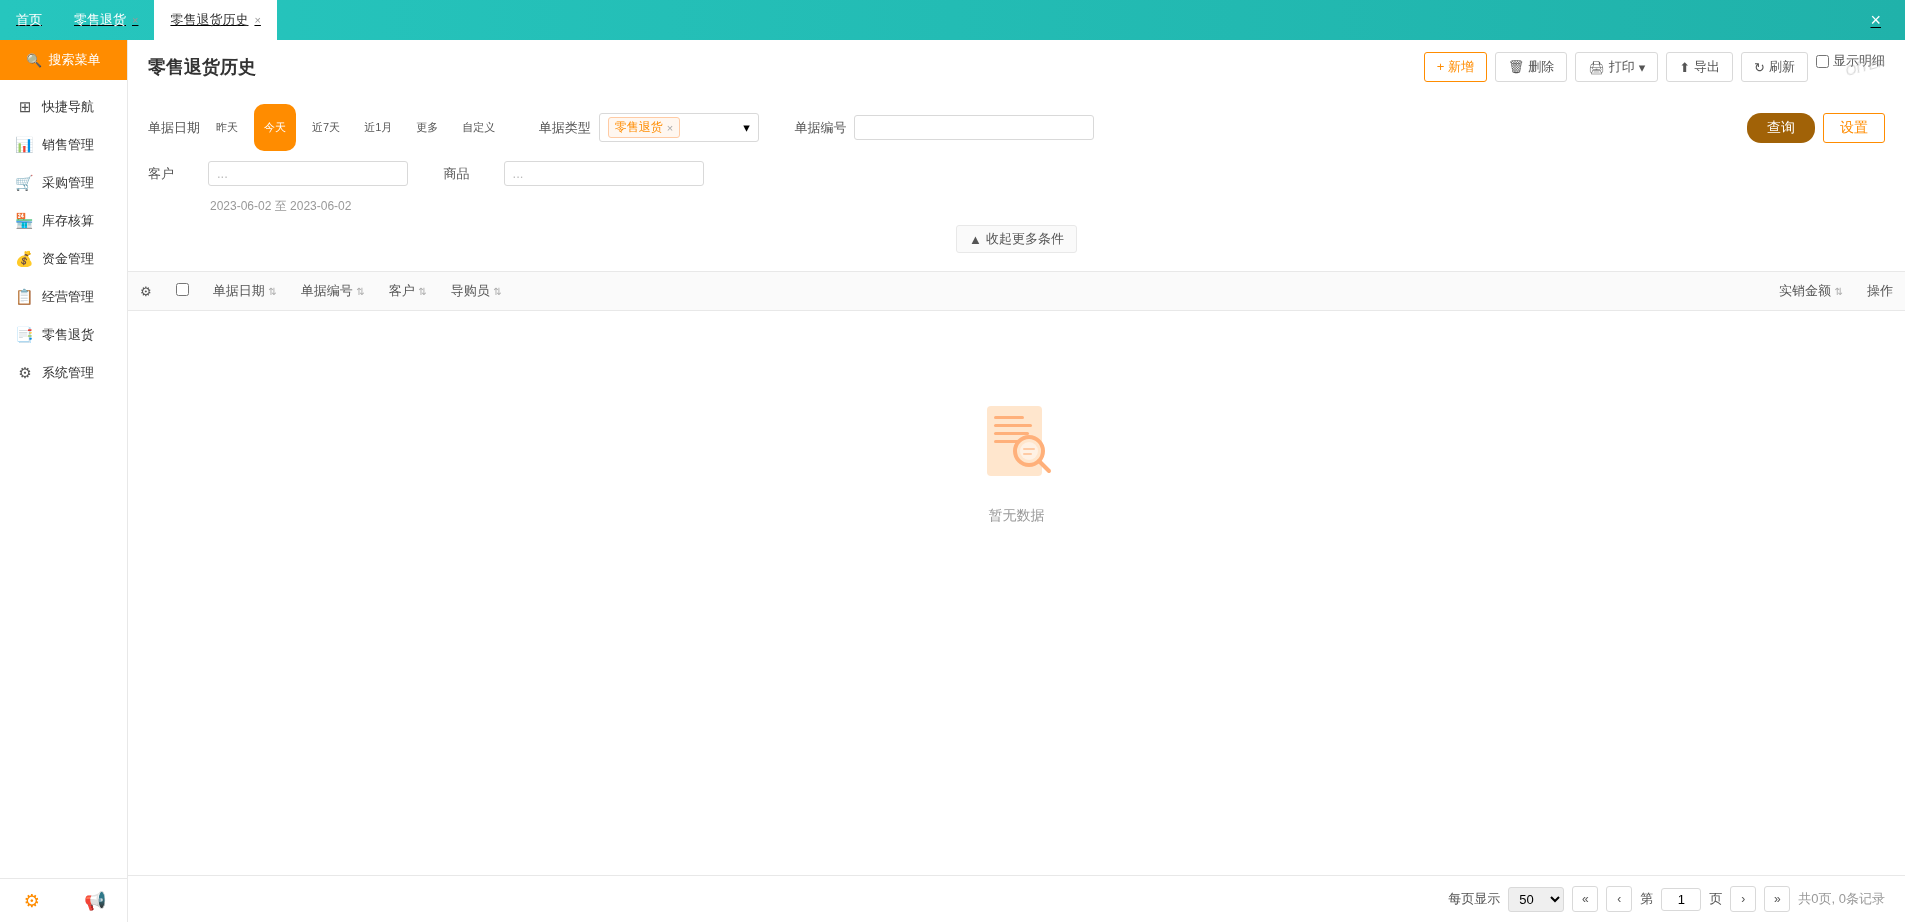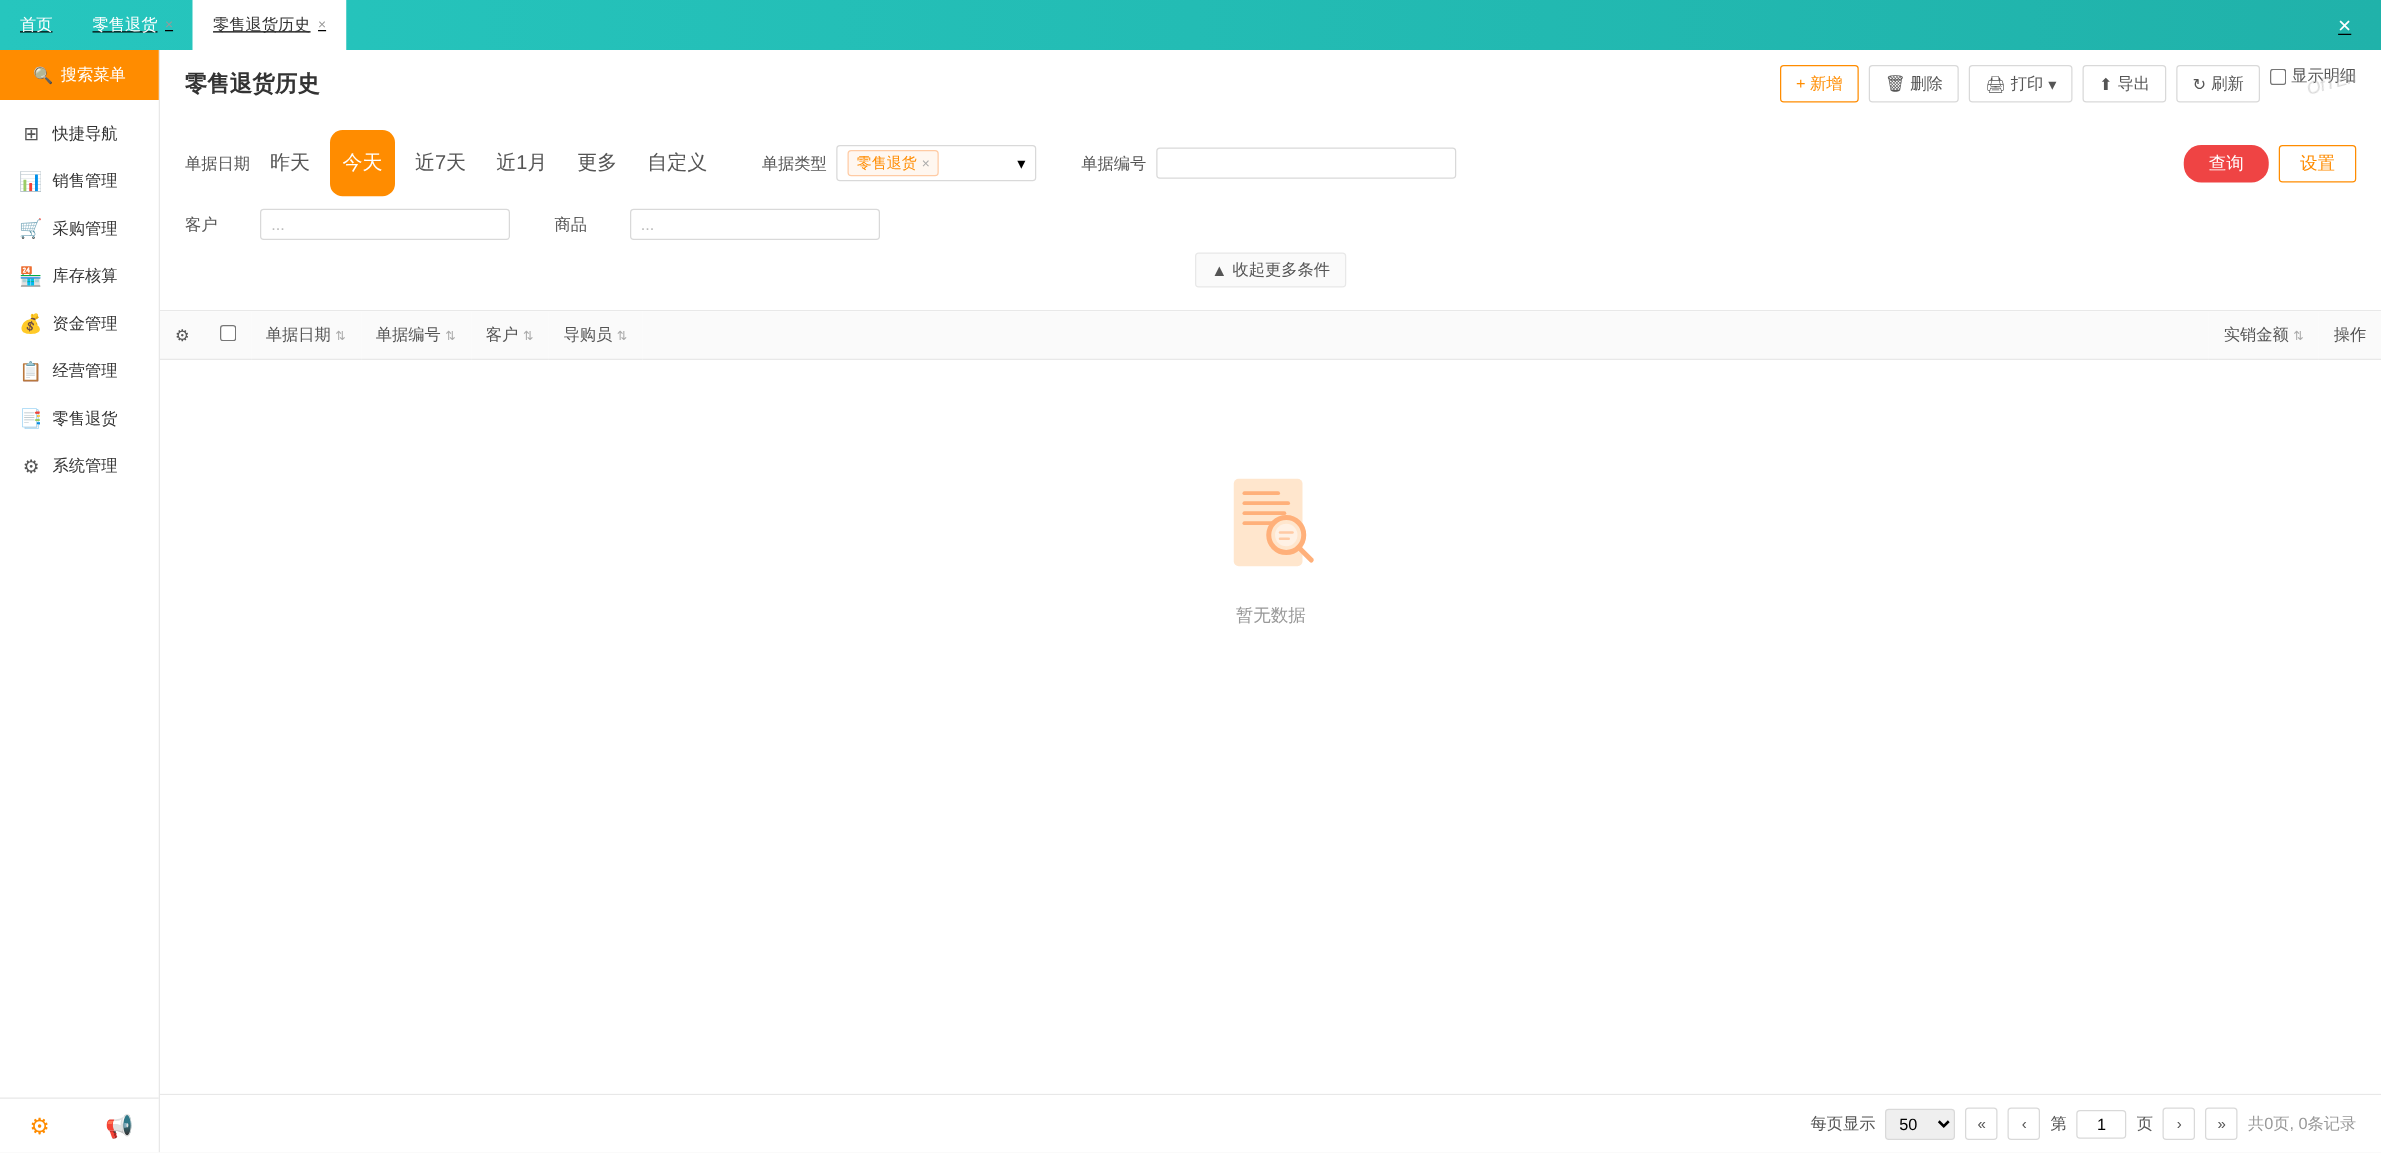--- a/index.html
+++ b/index.html
@@ -212,21 +212,21 @@
       display: flex;
       align-items: center;
       gap: 8px;
       font-size: 13px;
       color: #333;
     }
     .date-btn {
       padding: 2px 8px;
       border-radius: 3px;
       cursor: pointer;
-      font-size: 16px;
+      font-size: 11px;
       color: #555;
     }
     .date-btn.active {
       background: #ff8c00;
       color: #fff;
       border-radius: 10px;
       padding: 16px 10px;
     }
     .date-range-text {
       font-size: 12px;
@@ -278,21 +278,21 @@
       color: #555;
       cursor: pointer;
       padding: 4px 12px;
       border: 1px solid #e8e8e8;
       border-radius: 3px;
       background: #fafafa;
       margin: 0 auto 10px auto;
       width: fit-content;
     }
     .query-btn {
-      background: #ef4444;
+      background: #a16207;
       color: #fff;
       border: none;
       border-radius: 14px;
       padding: 6px 20px;
       font-size: 14px;
       cursor: pointer;
     }
     .set-btn {
       background: #fff;
       color: #ff8c00;
@@ -529,20 +529,23 @@
             <button class="query-btn">查询</button>
             <button class="set-btn">设置</button>
           </div>
         </div>
         <div class="filter-row">
           <span class="filter-label">客户</span>
           <input class="filter-input" type="text" placeholder="..." style="">
           &nbsp;&nbsp;&nbsp;&nbsp;&nbsp;&nbsp;&nbsp;&nbsp;
           <span class="filter-label">商品</span>
           <input class="filter-input" type="text" placeholder="..." style="">
+        </div>
+        <div style="display:flex; margin-bottom: 10px;">
+          <div class="date-range-text" style="margin-left:62px;">2023-06-02 至 2023-06-02</div>
         </div>
         <div style="display:flex; justify-content:center; margin-bottom:8px;">
           <button class="collapse-btn">
             <span>▲</span>
             <span> 收起更多条件</span>
           </button>
         </div>
       </div>
     </div>
 

